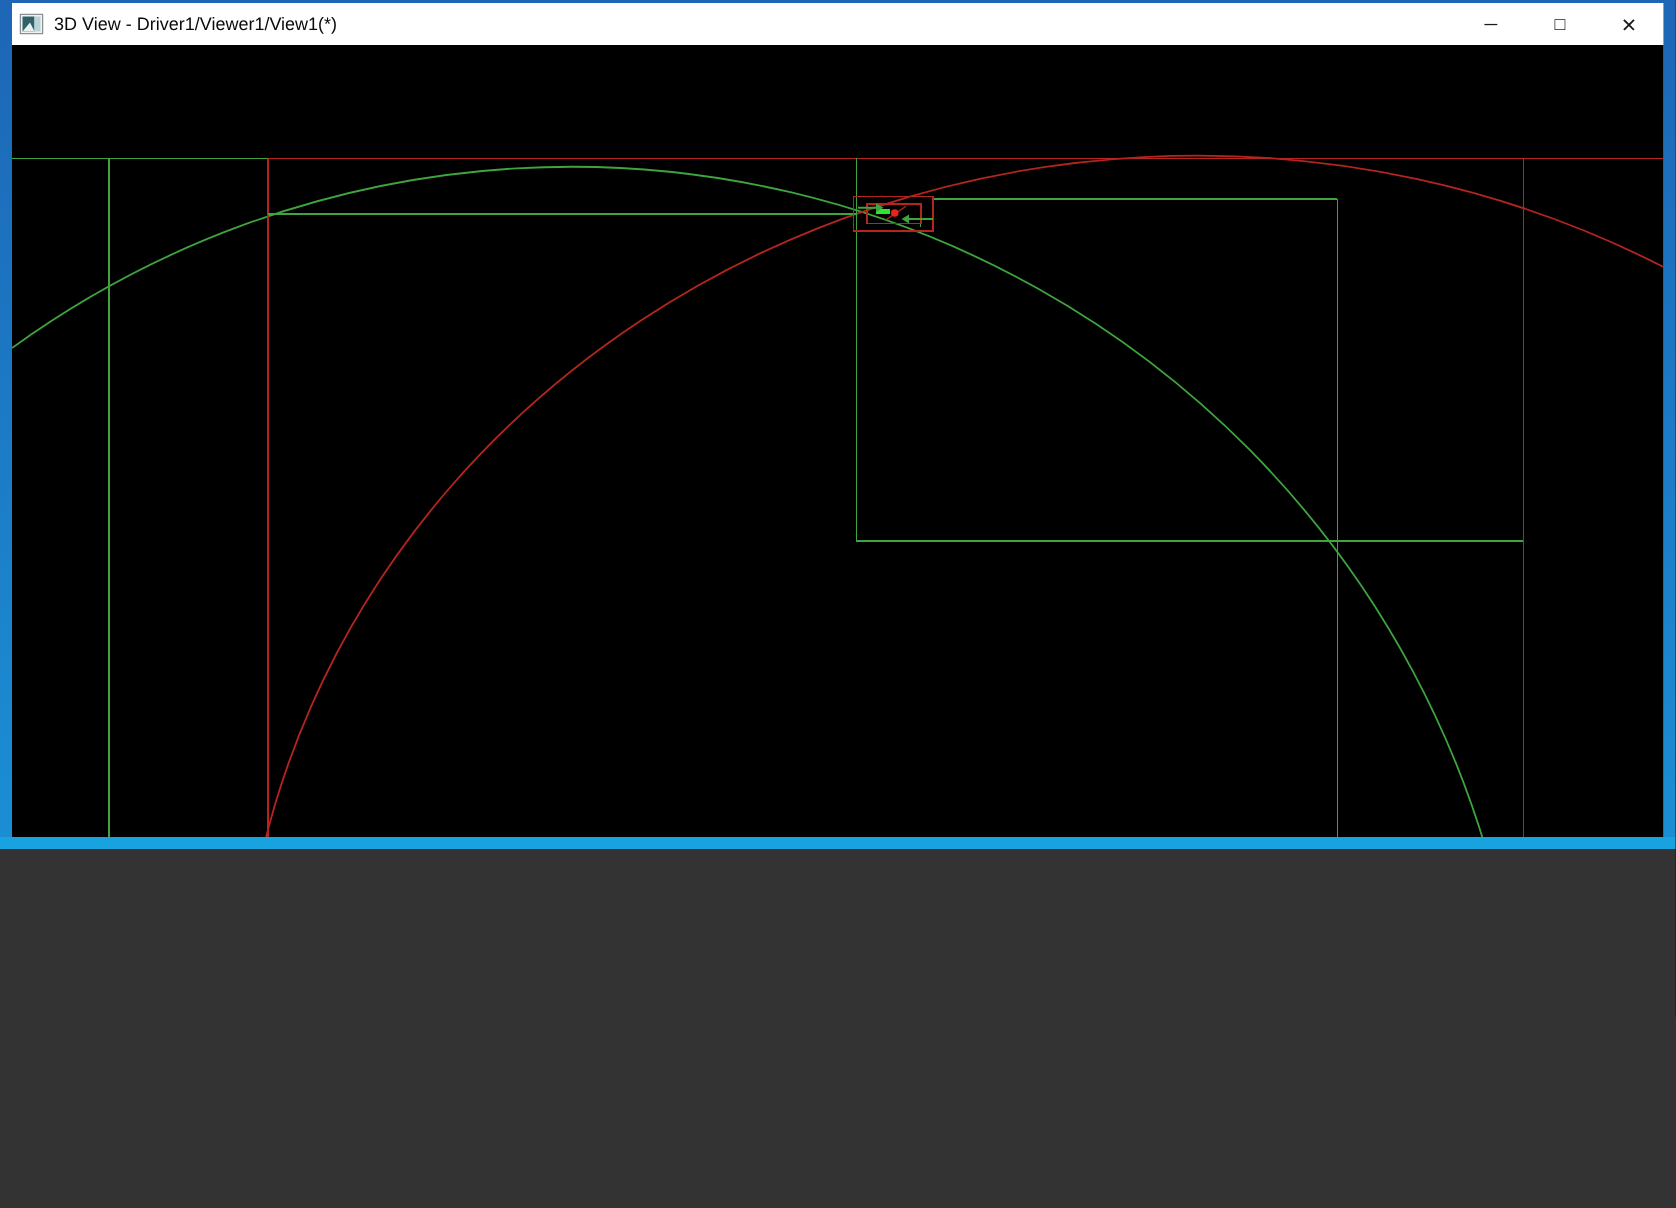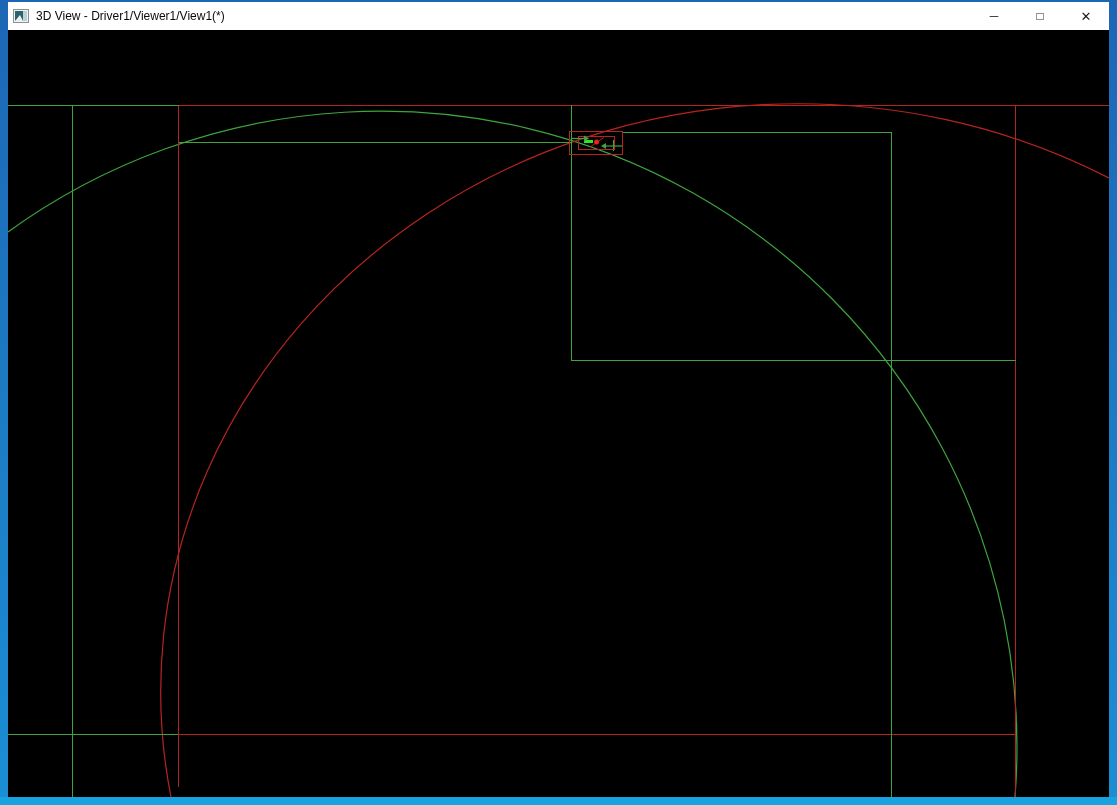--- a/index.html
+++ b/index.html
@@ -1,17 +1,17 @@
 <!DOCTYPE html>
 <html><head>
 <meta charset="utf-8">
 <style>
   html,body { margin:0; padding:0; background:#333; }
   body { width:1117px; height:805px; font-family:"Liberation Sans", sans-serif; }
-  .window { position:relative; width:1117px; height:805px; overflow:hidden; background:#f97316; }
+  .window { position:relative; width:1117px; height:566px; overflow:hidden; background:#f97316; }
   .border-top    { position:absolute; top:0; left:0; width:100%; height:2px; }
   .border-left   { position:absolute; top:0; left:0; width:8px; height:100%; }
   .border-right  { position:absolute; top:0; right:0; width:8px; height:100%; }
   .border-bottom { position:absolute; bottom:0; left:0; width:100%; height:8px; }
   .titlebar {
     position:absolute; top:2px; left:8px; width:1101px; height:28px;
     background:#ffffff; display:flex; align-items:center;
   }
   .app-icon { width:16px; height:14px; margin-left:5px; flex:0 0 auto; }
   .title-text {

